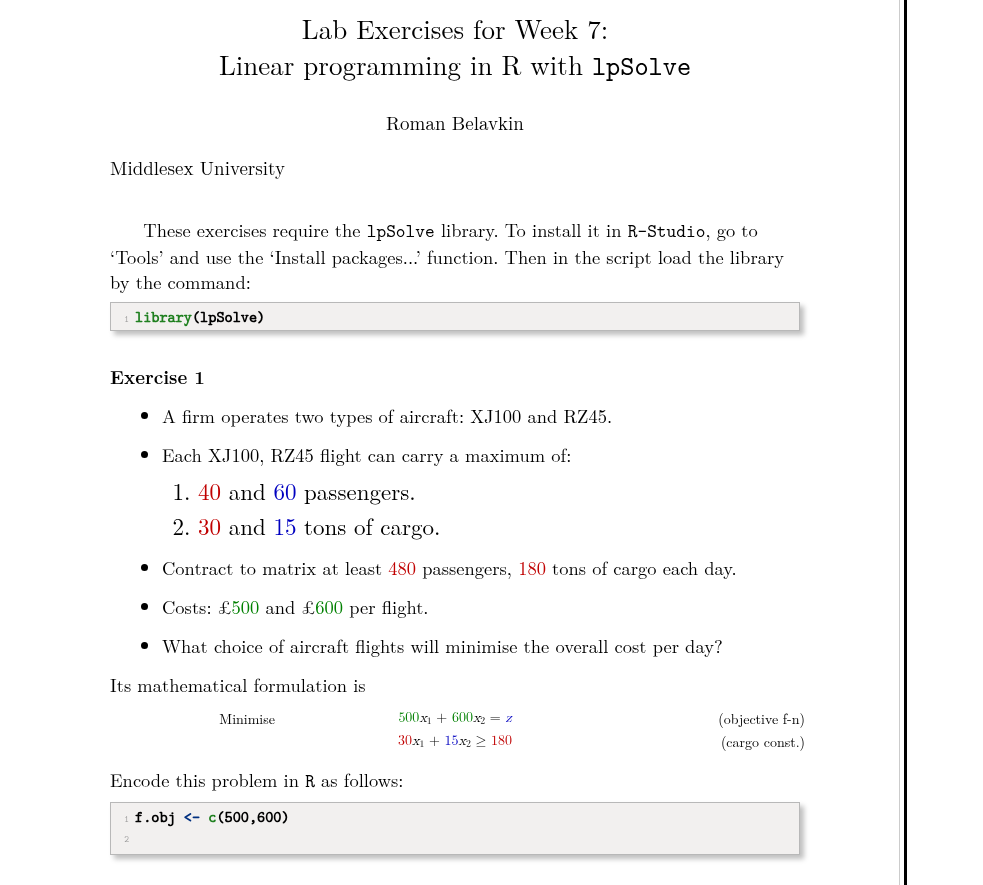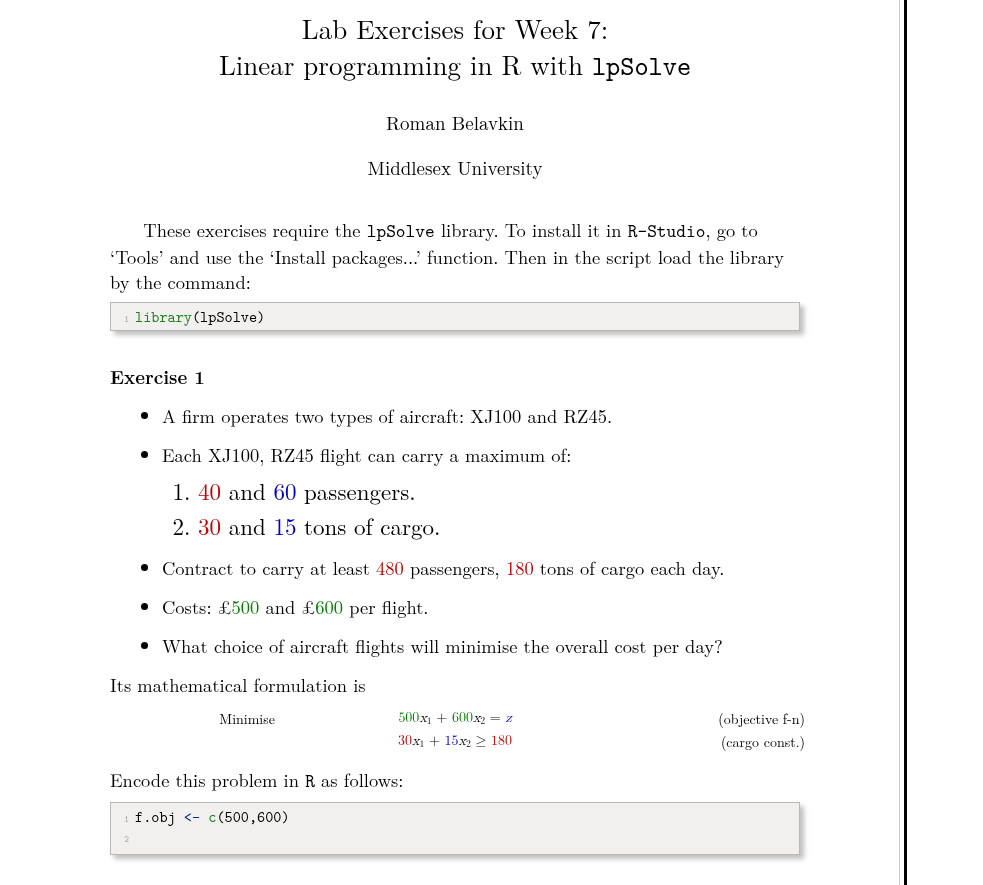--- a/index.html
+++ b/index.html
@@ -12,37 +12,37 @@
     --shadow: rgba(0,0,0,0.25);
   }
   html,body{margin:0;padding:0;background:#ffffff;font-family:"Latin Modern Roman","CMU Serif","Computer Modern",Georgia,serif;color:#000;}
   .page{width:910px;height:885px;position:relative;box-sizing:border-box;padding:10px 110px 0 110px;}
   .page::after{content:"";position:absolute;top:0;right:3px;width:3px;height:100%;background:#000;}
   .page::before{content:"";position:absolute;top:0;right:10px;width:1px;height:100%;background:#ccc;}
 
   .title{font-size:27px;text-align:center;line-height:1.35;margin-top:0;}
   .title .tt{font-family:"Latin Modern Mono","CMU Typewriter Text","Courier New",monospace;}
   .author{text-align:center;font-size:19px;margin-top:24px;}
-  .affil{text-align:center;font-size:19px;margin-top:18px;margin-bottom:36px;}
+  .affil{font-size:19px;margin-top:18px;margin-bottom:36px;}
 
   p.body{font-size:18.5px;line-height:1.35;margin:0;}
   p.body.indent{text-indent:1.8em;}
   .tt{font-family:"Latin Modern Mono","CMU Typewriter Text","Courier New",monospace;}
 
   .codeblock{
     margin:8px 0 10px 0;
     border:1px solid var(--code-border);
     background:var(--code-bg);
     box-shadow:4px 4px 5px 0 var(--shadow);
     font-family:"Latin Modern Mono","CMU Typewriter Text","Courier New",monospace;
     font-size:15.5px;
   }
   .codeline{display:flex;align-items:baseline;padding:3px 6px;}
   .lineno{color:#9a9a9a;font-size:9px;width:12px;text-align:right;margin-right:6px;flex:0 0 auto;}
-  .codetext{white-space:pre;}
+  .codetext{white-space:pre;font-weight:bold;}
   .kw-navy{color:#003080;}
   .kw-green{color:#208020;}
   .kw-olive{color:var(--olive);}
 
   .exhead{font-size:18.5px;margin-top:32px;}
   .exhead b{font-weight:bold;}
 
   ul.bullets{font-size:18.5px;line-height:1.35;margin:10px 0 0 0;padding-left:52px;}
   ul.bullets>li{margin:14px 0;}
   ol.enum{margin:8px 0 8px 0;padding-left:36px;}
@@ -89,21 +89,21 @@
 
   <ul class="bullets">
     <li>A firm operates two types of aircraft: XJ100 and RZ45.</li>
     <li>
       <span>Each XJ100, RZ45 flight can carry a maximum of:</span>
       <ol class="enum">
         <li><span class="red">40</span><span> and </span><span class="blue">60</span><span> passengers.</span></li>
         <li><span class="red">30</span><span> and </span><span class="blue">15</span><span> tons of cargo.</span></li>
       </ol>
     </li>
-    <li><span>Contract to carry at least </span><span class="red">480</span><span> passengers, </span><span class="red">180</span><span> tons of cargo each day.</span></li>
+    <li><span>Contract to matrix at least </span><span class="red">480</span><span> passengers, </span><span class="red">180</span><span> tons of cargo each day.</span></li>
     <li><span>Costs: £</span><span class="green">500</span><span> and £</span><span class="green">600</span><span> per flight.</span></li>
     <li>What choice of aircraft flights will minimise the overall cost per day?</li>
   </ul>
 
   <p class="body" style="margin-top:14px;">Its mathematical formulation is</p>
 
   <div class="mathblock">
     <div class="mathrow">
       <span class="lhs">Minimise</span>
       <span class="eq"><span class="green">500</span><span class="mi">x</span><span class="sub">1</span> + <span class="green">600</span><span class="mi">x</span><span class="sub">2</span> = <span class="mi blue">z</span></span>

